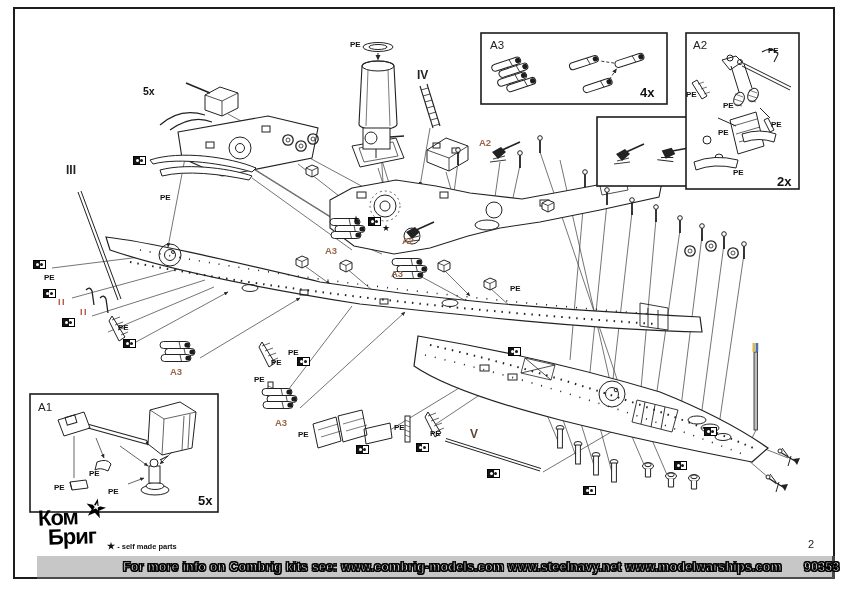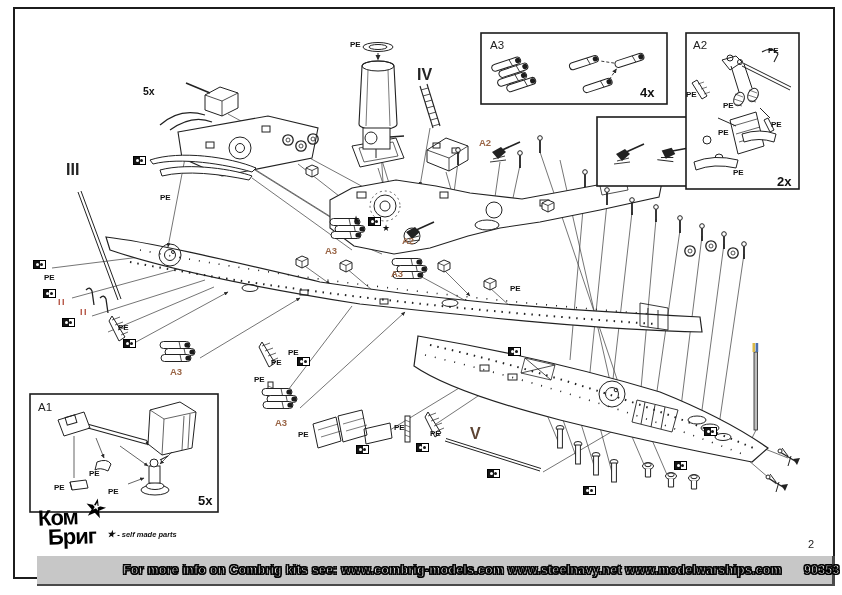--- a/index.html
+++ b/index.html
@@ -13,35 +13,35 @@
   .count-label{position:absolute;font-size:13px;font-weight:bold;color:#111;}
   
   .pe-label{position:absolute;font-size:8px;font-weight:bold;color:#101010;line-height:8px;}
   .a-label{position:absolute;font-size:9.5px;font-weight:bold;color:#9a6647;line-height:9px;}
   .ii-mark{position:absolute;font-size:9px;font-weight:bold;color:#b14c3c;letter-spacing:1.5px;line-height:9px;}
   .star-mark{position:absolute;font-size:9px;color:#111;line-height:9px;}
   .fret{position:absolute;width:13px;height:9px;border:1px solid #000;box-sizing:border-box;
         background:linear-gradient(90deg,#151515 0 50%,#ffffff 50% 100%);}
   .fret::before{content:"";position:absolute;left:2px;top:2px;width:3px;height:3px;background:#fff;border-radius:50%;}
   .fret::after{content:"";position:absolute;right:2px;top:2px;width:3px;height:3px;background:#151515;border-radius:50%;}
-  .roman{position:absolute;font-weight:bold;font-size:16px;color:#242424;line-height:10px;}
+  .roman{position:absolute;font-weight:bold;font-size:12px;color:#242424;line-height:10px;}
   .roman.v{color:#5d4433;}
   .count-free{position:absolute;font-size:10.5px;font-weight:bold;color:#111;}
   
-  .footer-bar{position:absolute;left:37px;top:556px;width:798px;height:30px;
+  .footer-bar{position:absolute;left:37px;top:556px;width:798px;height:23px;
               background:#c7c7c7;border-bottom:2px solid #4a4a4a;border-right:3px solid #4a4a4a;
               box-sizing:border-box;display:flex;align-items:center;white-space:nowrap;}
   .outline-text{font-weight:bold;font-size:12.5px;color:#fff;letter-spacing:.2px;
       -webkit-text-stroke:1px #000;
       text-shadow:-1px -1px 0 #000,1px -1px 0 #000,-1px 1px 0 #000,1px 1px 0 #000;}
   .footer-info{margin-left:86px;}
   .footer-kit{margin-left:22px;}
   .pagenum{position:absolute;left:808px;top:538px;font-size:11px;color:#222;}
   
-  .legend{position:absolute;left:107px;top:529px;font-size:7.5px;font-weight:bold;color:#111;font-style:italic;}
+  .legend{position:absolute;left:107px;top:541px;font-size:7.5px;font-weight:bold;color:#111;}
   .legend .star{font-size:9px;}
   .logo{position:absolute;left:36px;top:497px;width:110px;height:78px;color:#000;}
   .logo .kom{position:absolute;left:2px;top:8px;font-size:22px;font-weight:800;letter-spacing:-1px;transform:rotate(-2deg);}
   .logo .brig{position:absolute;left:12px;top:27px;font-size:22px;font-weight:800;letter-spacing:-1px;transform:rotate(-2deg);}
   .logo .made{position:absolute;left:22px;top:62px;font-size:7px;font-weight:bold;}
   .logo .lstar{position:absolute;left:48px;top:-4px;font-size:26px;transform:rotate(12deg);}
   .logo .lstar-inner{position:absolute;left:56px;top:4px;font-size:10px;color:#fff;transform:rotate(12deg);}
 </style>
 </head>
 <body>

